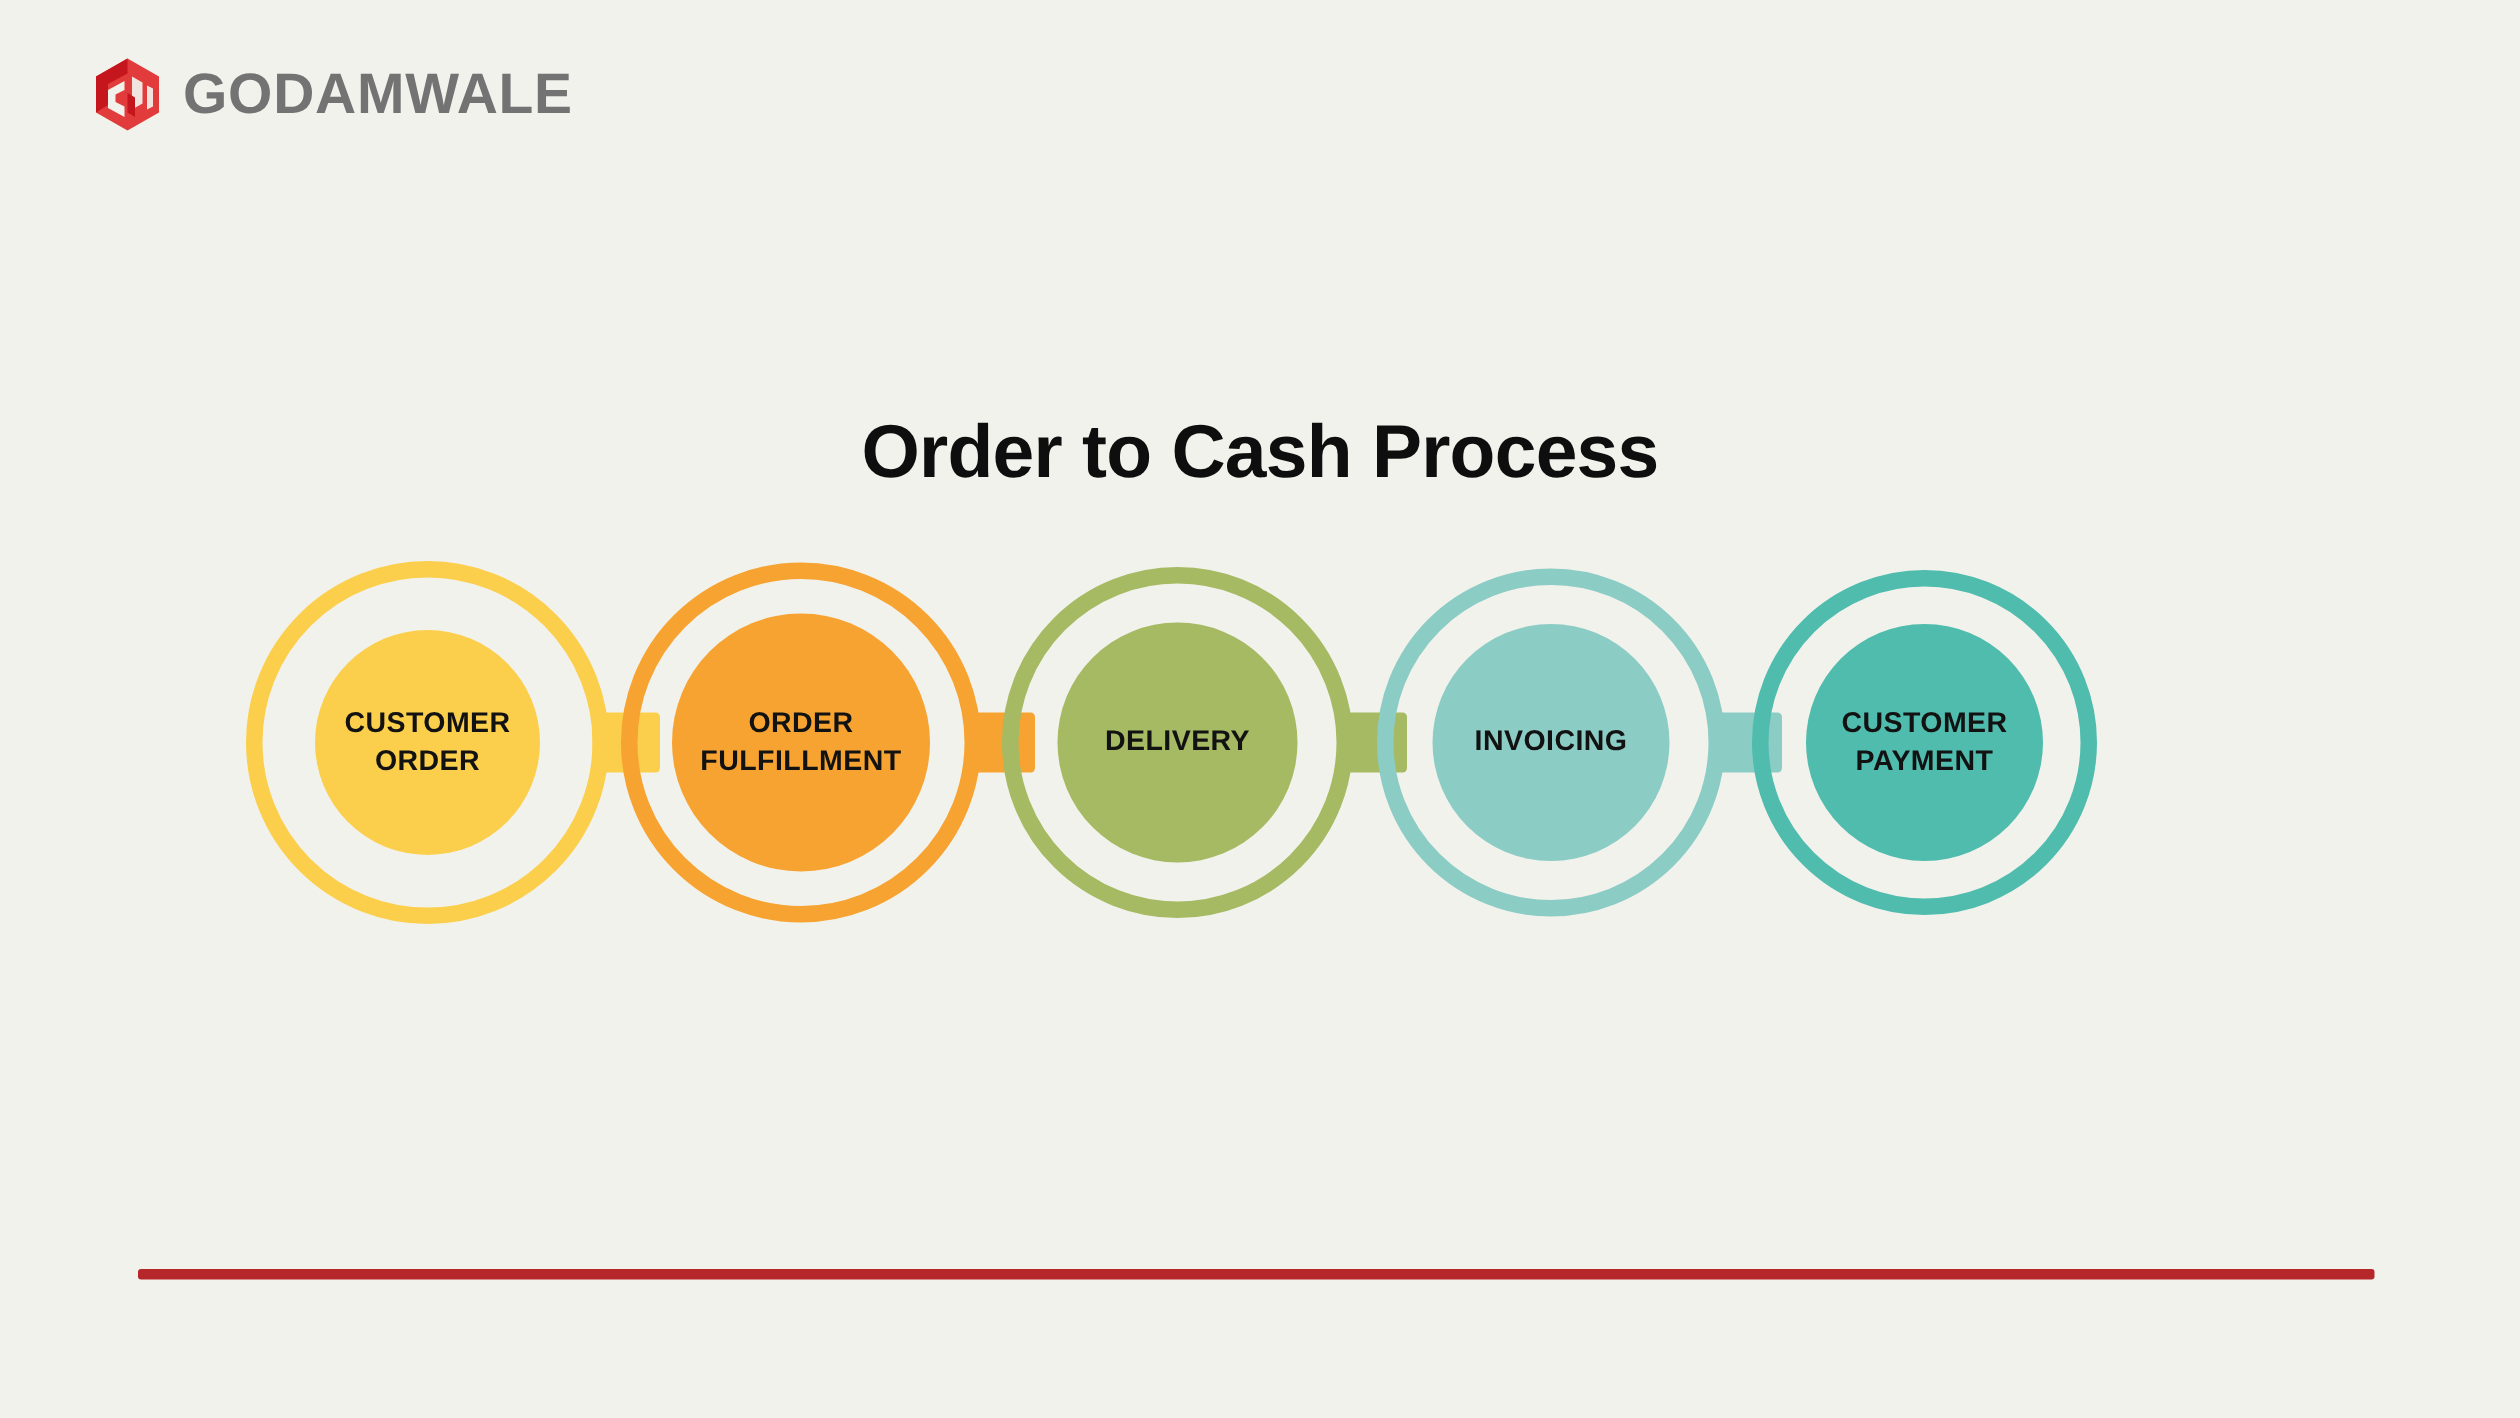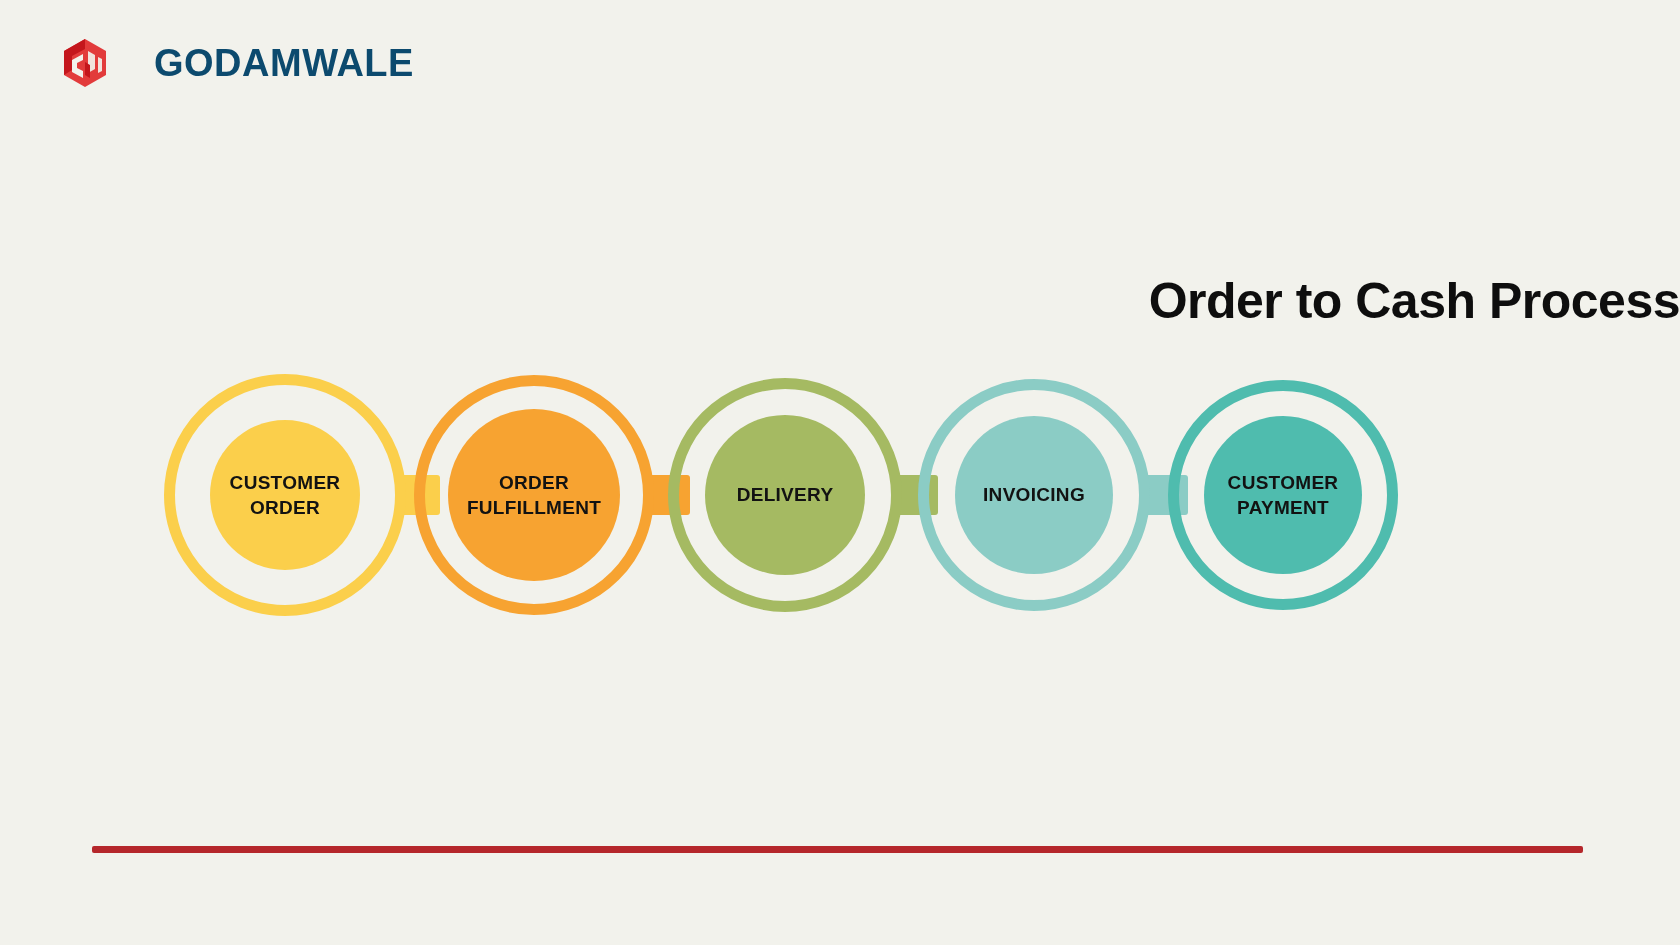--- a/index.html
+++ b/index.html
@@ -28,33 +28,32 @@
   .logo-mark {
     width: 46px;
     height: 50px;
     display: block;
   }
   .logo-word {
     font-family: "Liberation Sans", sans-serif;
     font-size: 38px;
     font-weight: 700;
     letter-spacing: 0.5px;
-    color: #0c4a6e;
+    color: #737373;
     line-height: 1;
     white-space: nowrap;
-    margin-left: 32px;
   }
 
   
   .page-title {
     position: absolute;
     top: 240px;
     left: 0;
     width: 1680px;
-    text-align: right;
+    text-align: center;
     font-family: "Liberation Sans", sans-serif;
     font-size: 50px;
     font-weight: 700;
     letter-spacing: -0.5px;
     color: #0E0E0E;
     line-height: 1.1;
   }
 
   
   .flow {

